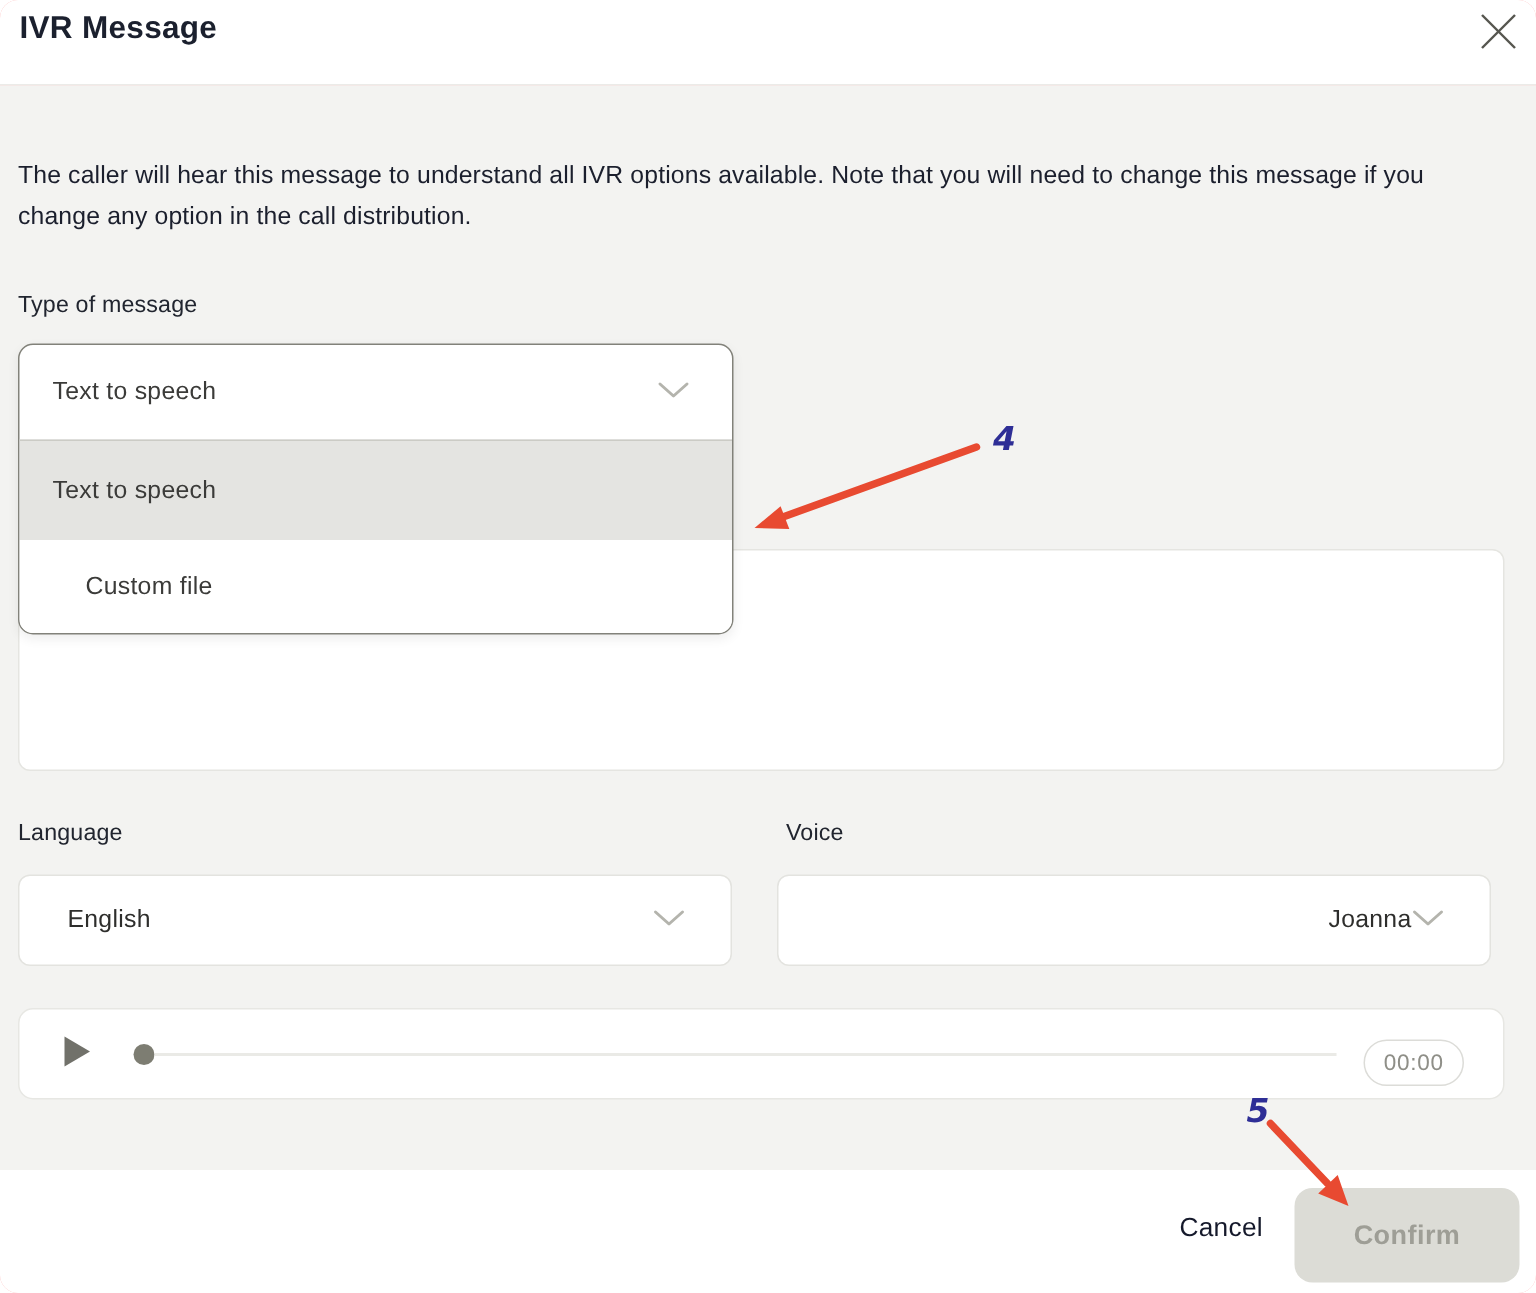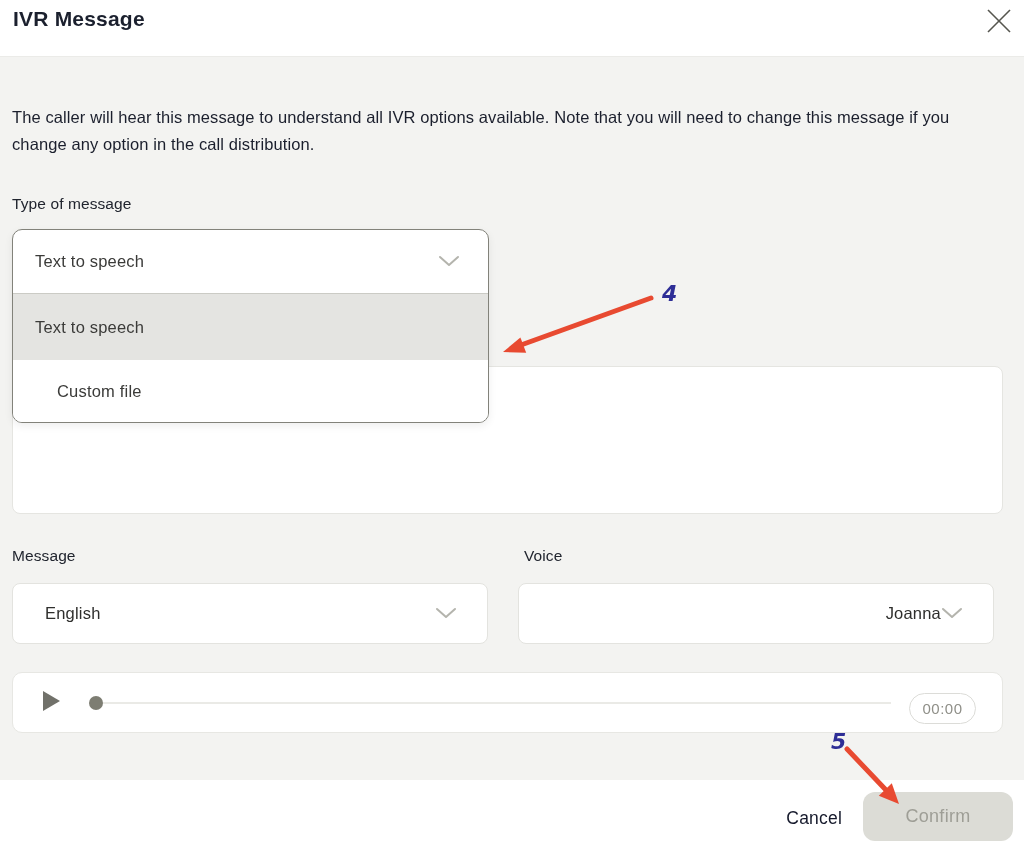--- a/index.html
+++ b/index.html
@@ -1,20 +1,20 @@
 <!DOCTYPE html>
 <html><head>
 <meta charset="utf-8">
 <style>
   * { margin:0; padding:0; box-sizing:border-box; }
   html,body { background:#ffffff; }
   body { font-family:"Liberation Sans", sans-serif; }
   .dialog {
     position:relative; width:1024px; height:862px;
-    background:#fca5a5; overflow:hidden; color:#1b202e;
+    background:#fca5a5; overflow:hidden; color:#1b202e;border-radius:12px;
   }
   
   .header {
     position:absolute; left:0; top:0; width:1024px; height:57px;
     background:#ffffff; border-bottom:1px solid #ebebe8;
   }
   .title {
     position:absolute; left:13px; top:7px;
     font-size:21px; font-weight:bold; letter-spacing:.2px; color:#1b202e;
   }
@@ -96,23 +96,23 @@
   
   .footer {
     position:absolute; left:0; top:780px; width:1024px; height:82px; background:#ffffff;
   }
   .cancel-btn {
     position:absolute; right:182px; top:28px;
     background:none; border:none; cursor:pointer;
     font-family:inherit; font-size:17.5px; color:#15192b; letter-spacing:.2px;
   }
   .confirm-btn {
-    position:absolute; right:11px; top:12px; width:150px; height:49px;
+    position:absolute; right:11px; top:12px; width:150px; height:63px;
     background:#dcdcd6; border:none; border-radius:12px; cursor:pointer;
-    font-family:inherit; font-size:18px; color:#9e9e96; letter-spacing:.3px;
+    font-family:inherit; font-size:18px; color:#9e9e96; letter-spacing:.3px;font-weight:bold;
   }
 
   
   .annot-label {
     position:absolute; font-family:"DejaVu Sans", sans-serif;
     font-weight:bold; font-style:italic; font-size:22px; color:#2e2e96; z-index:10;
   }
   .annot-label-4 { left:662px; top:281px; }
   .annot-label-5 { left:831px; top:729px; }
   .annot-arrow { position:absolute; z-index:10; pointer-events:none; }
@@ -150,21 +150,21 @@
       <span>
         <svg width="22" height="12" viewBox="0 0 22 12" fill="none">
           <polyline points="2,2 11,10 20,2" stroke="#b4b4ad" stroke-width="2" stroke-linecap="round" stroke-linejoin="round"></polyline>
         </svg>
       </span>
     </div>
     <div class="combo-option highlighted">Text to speech</div>
     <div class="combo-option plain">Custom file</div>
   </div>
 
-  <div class="field-label label-language">Message</div>
+  <div class="field-label label-language">Language</div>
   <div class="select-box select-language">
     <span class="txt">English</span>
     <span>
       <svg width="22" height="12" viewBox="0 0 22 12" fill="none">
         <polyline points="2,2 11,10 20,2" stroke="#b4b4ad" stroke-width="2" stroke-linecap="round" stroke-linejoin="round"></polyline>
       </svg>
     </span>
   </div>
 
   <div class="field-label label-voice">Voice</div>

